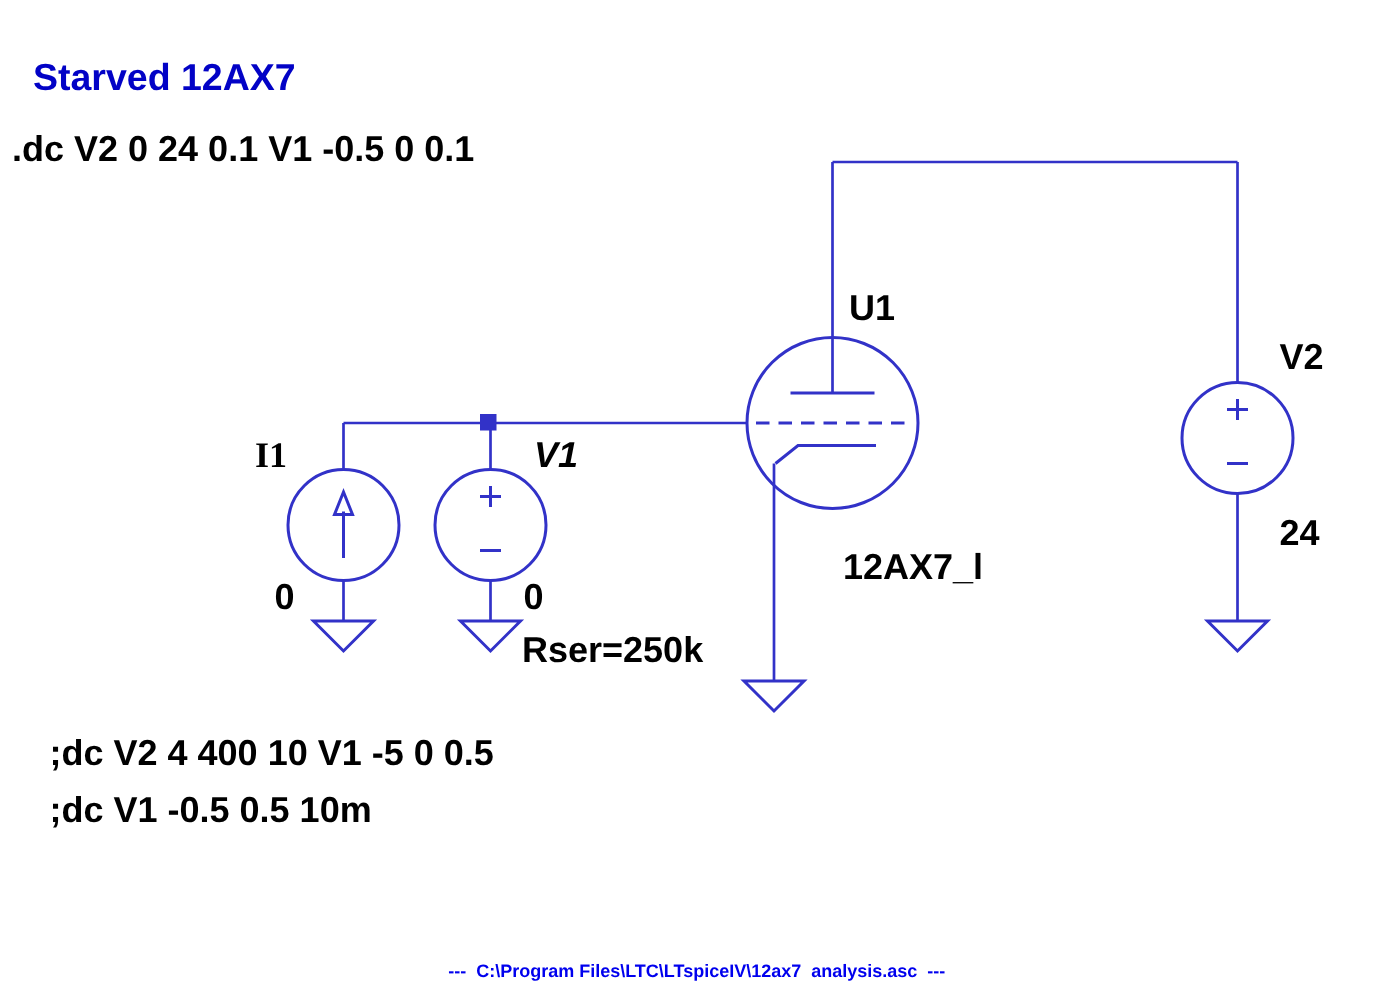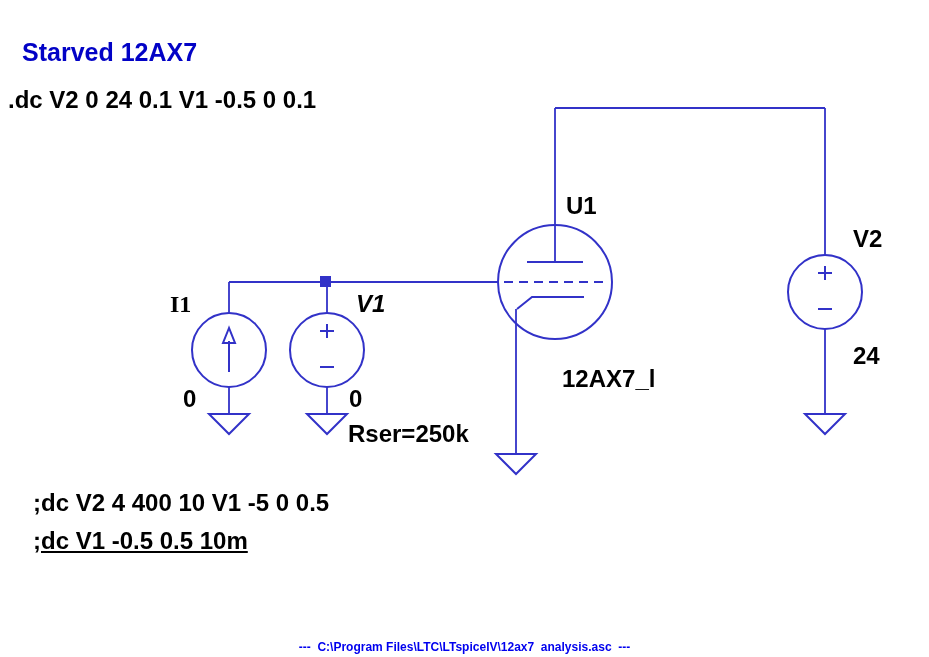--- a/index.html
+++ b/index.html
@@ -81,16 +81,16 @@
   <div class="lbl" style="left:853px;top:344px;">24</div>
 
   <div class="lbl" style="left:170px;top:292px;font-family:Liberation Serif, serif;">I1</div>
   <div class="lbl" style="left:183px;top:387px;">0</div>
 
   <div class="lbl" style="left:356px;top:292px;font-style:italic;">V1</div>
   <div class="lbl" style="left:349px;top:387px;">0</div>
   <div class="lbl" style="left:348px;top:422px;">Rser=250k</div>
 
   <div class="lbl" style="left:33px;top:491px;">;dc V2 4 400 10 V1 -5 0 0.5</div>
-  <div class="lbl" style="left:33px;top:529px;text-decoration:underline;">;dc V1 -0.5 0.5 10m</div>
+  <div class="lbl" style="left:33px;top:529px;">;dc V1 -0.5 0.5 10m</div>
 
   <div class="lbl status">---  C:\Program Files\LTC\LTspiceIV\12ax7  analysis.asc  ---</div>
 </div>
 
 </body></html>

